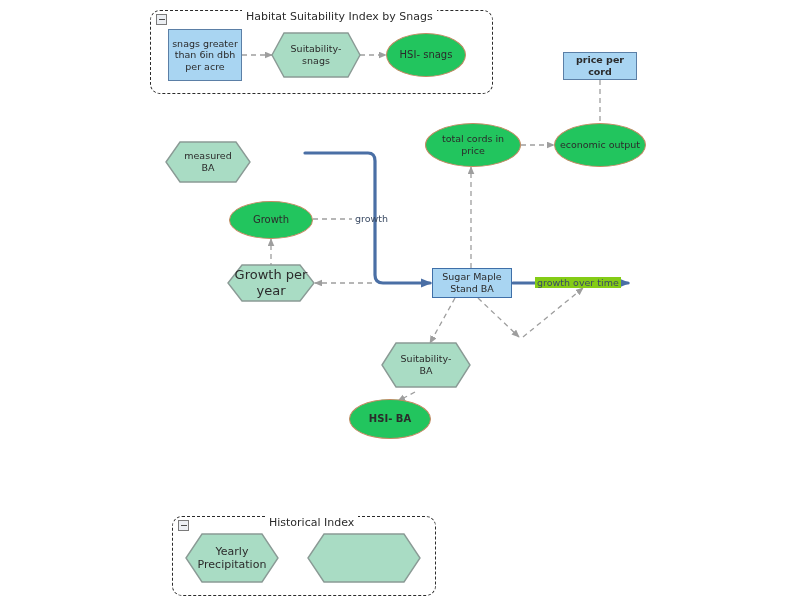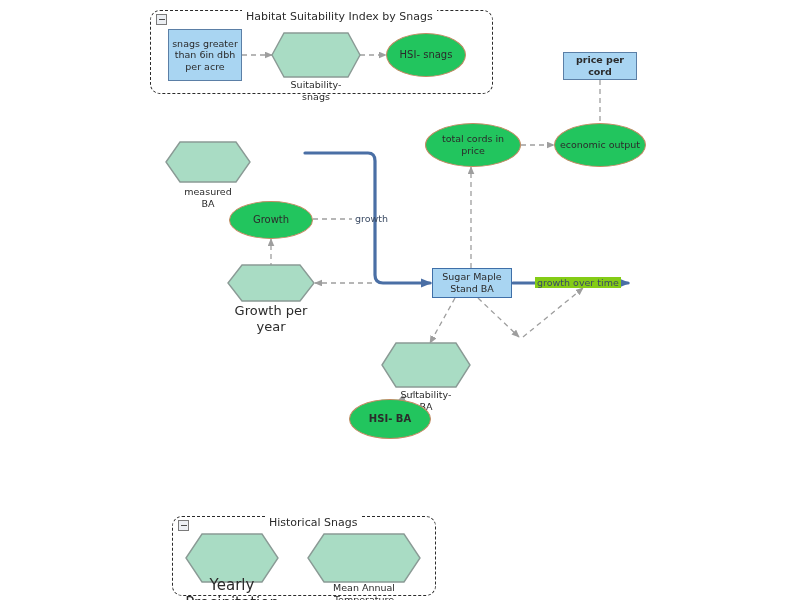--- a/index.html
+++ b/index.html
@@ -27,21 +27,21 @@
   .n-box-strong{
     background:#a9d5f2;border:1.6px solid #3f6fa8;
   }
   .n-ellipse{
     background:#22c55e;border:1.5px solid #c48a64;border-radius:50%;
   }
   .hexwrap{position:absolute;}
   .hexwrap .lbl{
     position:absolute;left:0;top:0;width:100%;height:100%;
     display:flex;align-items:center;justify-content:center;
-    text-align:center;color:#2b2b2b;line-height:1.22;white-space:pre-line;margin-top:36px;
+    text-align:center;color:#2b2b2b;line-height:1.22;white-space:pre-line;
   }
   .group{
     position:absolute;
     border:1.6px dashed #2b2b2b;
     border-radius:10px;
     background:transparent;
   }
   .group-title{
     position:absolute;
     color:#2b2b2b;
@@ -150,25 +150,21 @@
   <div class="hexwrap" style="left:382px;top:343px;width:88px;height:44px;">
     <span class="lbl" style="font-size:9.5px;">Suitability-
 BA</span>
   </div>
 
   <div class="node n-ellipse" style="left:349px;top:399px;width:82px;height:40px;font-size:10px;font-weight:bold;">HSI- BA</div>
 
 
   <div class="group" style="left:172px;top:516px;width:262px;height:78px;"></div>
   <div class="collapse-icon" style="left:178px;top:520px;"></div>
-  <div class="group-title" style="left:265px;top:516px;font-size:11px;">Historical Snags</div>
+  <div class="group-title" style="left:265px;top:516px;font-size:11px;">Historical Index</div>
 
   <div class="hexwrap" style="left:186px;top:534px;width:92px;height:48px;">
-    <span class="lbl" style="font-size:15px;">Yearly
+    <span class="lbl" style="font-size:11px;">Yearly
 Precipitation</span>
   </div>
 
-  <div class="hexwrap" style="left:308px;top:534px;width:112px;height:48px;">
-    <span class="lbl" style="font-size:9.5px;">Mean Annual
-Temperature</span>
-  </div>
 
 </div>
 
 </body></html>

